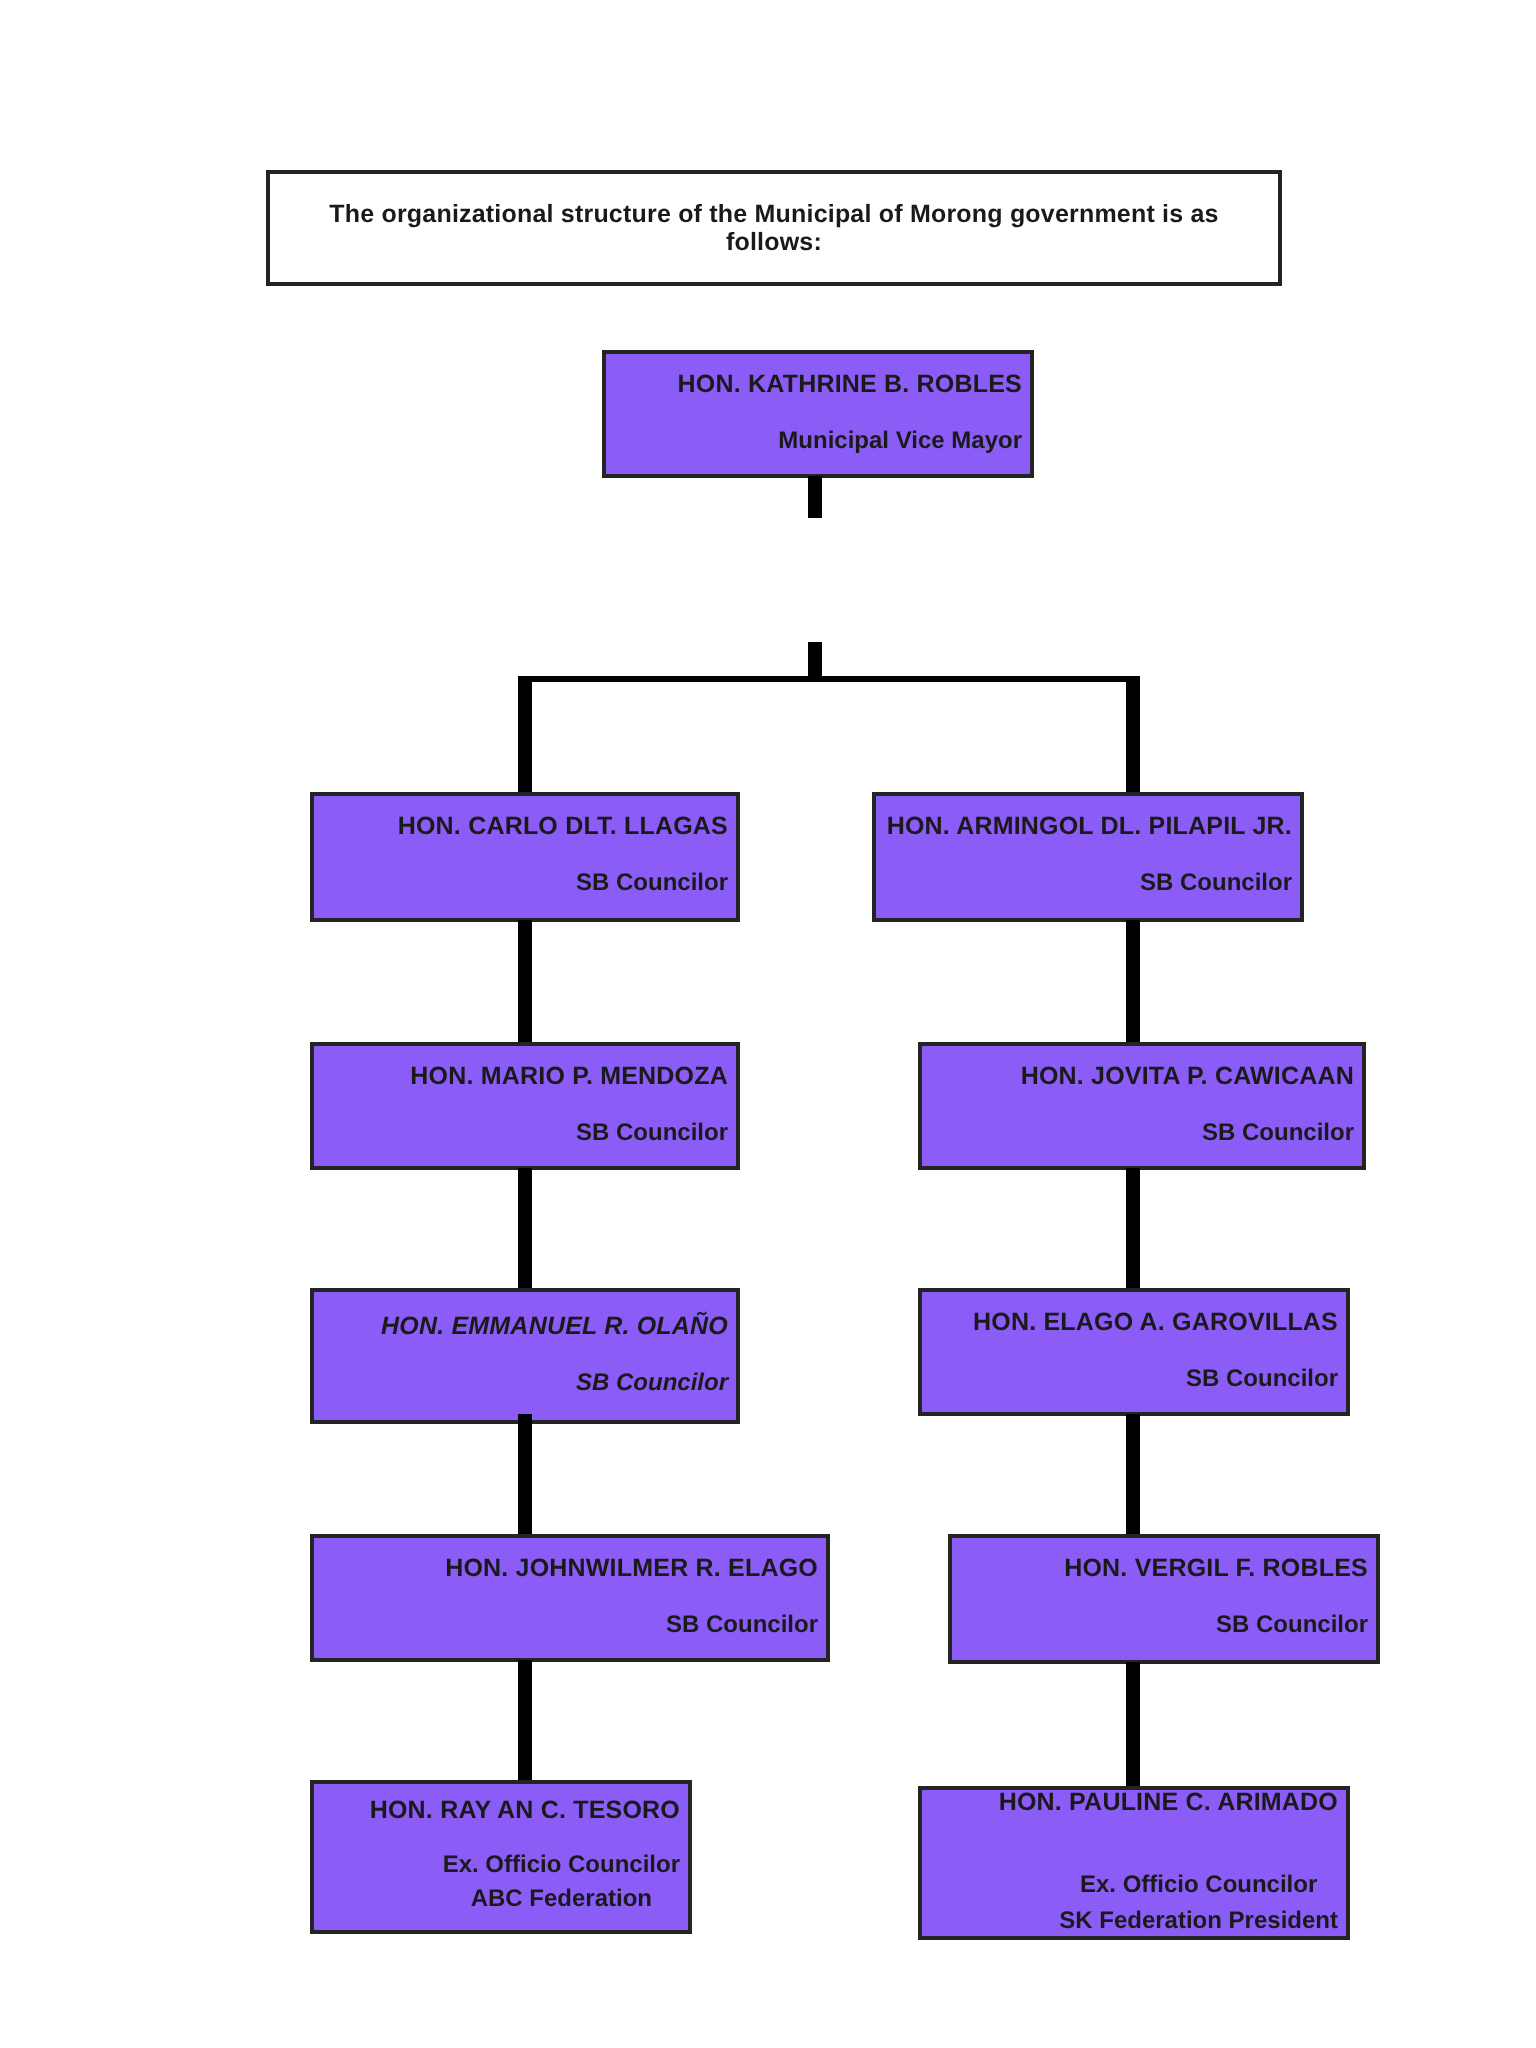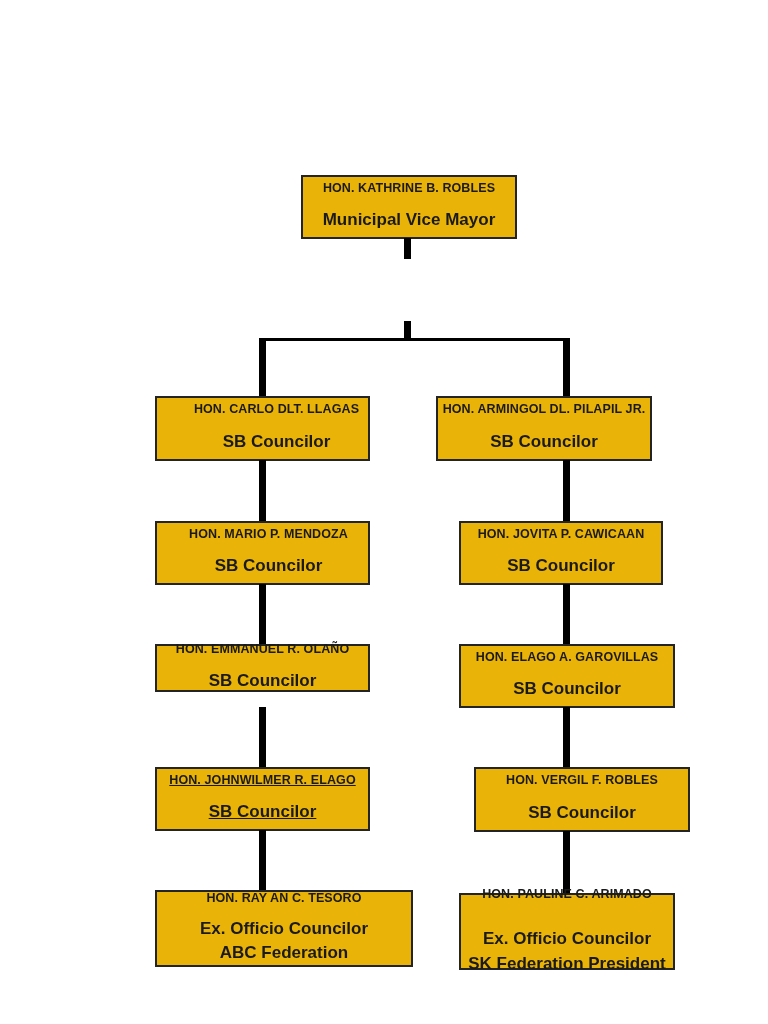--- a/index.html
+++ b/index.html
@@ -30,60 +30,63 @@
     justify-content: center;
     text-align: center;
     font-size: 12.5px;
     font-weight: bold;
     padding: 0 8px;
     letter-spacing: 0.1px;
   }
   .node {
     position: absolute;
     border: 2px solid #242424;
-    background: #eab308;
+    background: #8b5cf6;
     display: flex;
     flex-direction: column;
-    align-items: center;
+    align-items: flex-end;
     justify-content: center;
     gap: 13px;
     text-align: center;
     padding: 2px 4px;
   }
   .nname {
     font-size: 12.5px;
     font-weight: bold;
     line-height: 1.15;
     letter-spacing: 0.1px;
   }
   .ntitles {
     display: flex;
     flex-direction: column;
   }
   .ntitle {
-    font-size: 17px;
+    font-size: 12px;
     font-weight: bold;
     line-height: 1.45;
   }
   .cv {
     position: absolute;
     width: 7px;
     background: #000000;
   }
   .ch {
     position: absolute;
     height: 3px;
     background: #000000;
   }
 </style>
 </head>
 <body>
 
 <div class="page">
 
+  <div class="header-box">
+    <span>The organizational structure of the Municipal of Morong government is as follows:</span>
+  </div>
 
   <div class="node" style="left:301px; top:175px; width:216px; height:64px;">
     <div class="nname">HON. KATHRINE B. ROBLES</div>
     <div class="ntitles">
       <div class="ntitle">Municipal Vice Mayor</div>
     </div>
   </div>
 
   <div class="cv" style="left:404px; top:238px; height:21px;"></div>
 
@@ -104,53 +107,53 @@
   <div class="cv" style="left:259px; top:460px; height:61px;"></div>
 
   <div class="node" style="left:155px; top:521px; width:215px; height:64px;padding-left:16px;">
     <div class="nname">HON. MARIO P. MENDOZA</div>
     <div class="ntitles">
       <div class="ntitle">SB Councilor</div>
     </div>
   </div>
   <div class="cv" style="left:259px; top:584px; height:60px;"></div>
 
-  <div class="node" style="left:155px; top:644px; width:215px; height:48px;">
+  <div class="node" style="left:155px; top:644px; width:215px; height:68px;font-style:italic;">
     <div class="nname">HON. EMMANUEL R. OLAÑO</div>
     <div class="ntitles">
       <div class="ntitle">SB Councilor</div>
     </div>
   </div>
   <div class="cv" style="left:259px; top:707px; height:60px;"></div>
 
-  <div class="node" style="left:155px; top:767px; width:215px; height:64px;text-decoration:underline;">
+  <div class="node" style="left:155px; top:767px; width:260px; height:64px;">
     <div class="nname">HON. JOHNWILMER R. ELAGO</div>
     <div class="ntitles">
       <div class="ntitle">SB Councilor</div>
     </div>
   </div>
   <div class="cv" style="left:259px; top:830px; height:60px;"></div>
 
-  <div class="node" style="left:155px; top:890px; width:258px; height:77px; gap:11px;">
+  <div class="node" style="left:155px; top:890px; width:191px; height:77px; gap:11px;">
     <div class="nname">HON. RAY AN C. TESORO</div>
     <div class="ntitles">
       <div class="ntitle">Ex. Officio Councilor</div>
       <div class="ntitle">ABC Federation</div>
     </div>
   </div>
 
   <div class="node" style="left:436px; top:396px; width:216px; height:65px;">
     <div class="nname">HON. ARMINGOL DL. PILAPIL JR.</div>
     <div class="ntitles">
       <div class="ntitle">SB Councilor</div>
     </div>
   </div>
   <div class="cv" style="left:563px; top:460px; height:61px;"></div>
 
-  <div class="node" style="left:459px; top:521px; width:204px; height:64px;">
+  <div class="node" style="left:459px; top:521px; width:224px; height:64px;">
     <div class="nname">HON. JOVITA P. CAWICAAN</div>
     <div class="ntitles">
       <div class="ntitle">SB Councilor</div>
     </div>
   </div>
   <div class="cv" style="left:563px; top:584px; height:60px;"></div>
 
   <div class="node" style="left:459px; top:644px; width:216px; height:64px;">
     <div class="nname">HON. ELAGO A. GAROVILLAS</div>
     <div class="ntitles">

